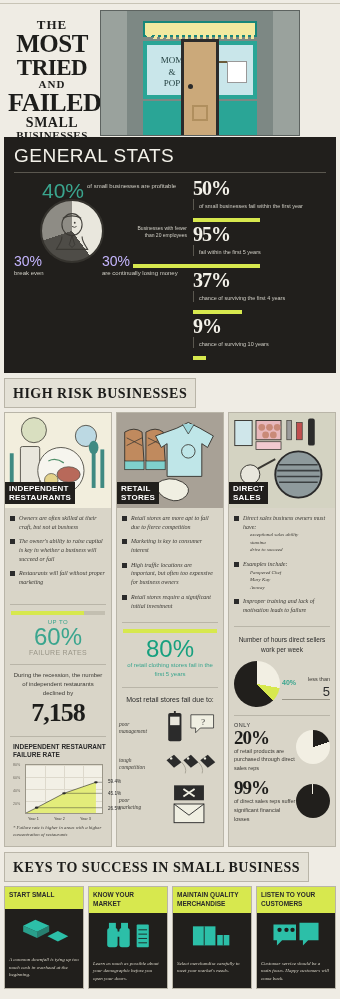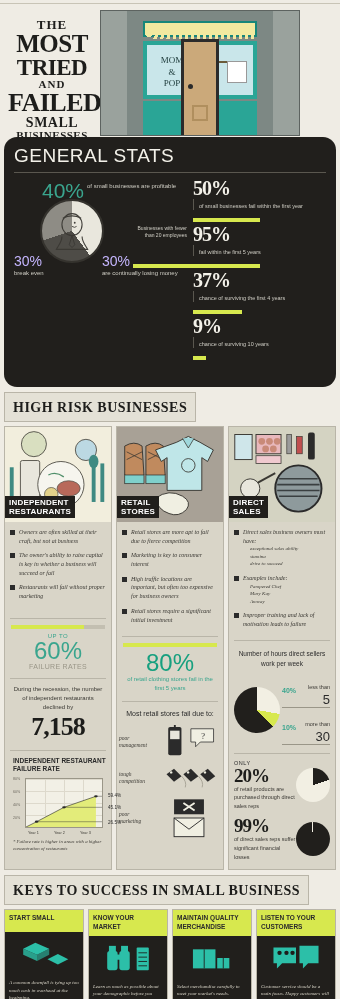--- a/index.html
+++ b/index.html
@@ -46,21 +46,21 @@
   .sf-door { position:absolute; left:50%; transform:translateX(-50%); top:28px; width:38px; height:96px;
     background:#cba97a; border:3px solid #2b2b2b; border-bottom:none; }
   .sf-doorknob{ position:absolute; left:4px; top:42px; width:5px; height:5px; border-radius:50%; background:#2b2b2b;}
   .sf-doorpanel{ position:absolute; left:8px; right:8px; bottom:14px; height:16px; border:2px solid #b08f5e;}
   .sf-base { position:absolute; left:42px; right:42px; bottom:0; height:34px; background:#2aa596; }
   .sf-flag { position:absolute; right:52px; top:50px; width:32px; height:2px; background:#6b5b3a; }
   .sf-flagpaper{ position:absolute; right:52px; top:50px; width:20px; height:22px; background:#fff; border:1px solid #999; }
   .sf-flagtip{ position:absolute; right:82px; top:47px; width:10px; height:6px; background:#e08a5a; border:1px solid #b0633a;}
 
   
-  .gs { margin: 3px 4px 0 4px; background:#211f1c; padding:8px 10px 24px 10px;border-radius:13px; }
+  .gs { margin: 3px 4px 0 4px; background:#211f1c; padding:8px 10px 10px 10px; }
   .gs h2 { color:#f3f1e9; font-size:19px; font-weight:normal; letter-spacing:0.5px; }
   .gs hr { border:none; border-top:1px solid #5a574f; margin:5px 0 6px 0; }
   .gs-body { display:flex; }
   .gs-left { width: 175px; position:relative; height: 100px; }
   .gs-40 { position:absolute; left:28px; top:0; display:flex; align-items:flex-start; }
   .gs-40 .num { font-size:21px; color:#3aa58e; }
   .gs-40 .lbl { font-size:6px; color:#cfcdc4; line-height:1.4; margin:3px 0 0 3px; }
   .pie-person {
     position:absolute; left:26px; top:20px; width:64px; height:64px; border-radius:50%;
     background: conic-gradient(#e9e7dd 0deg 144deg, #4e4c47 144deg 252deg, #8e8c85 252deg 360deg);
@@ -525,28 +525,20 @@
           <div class="pie-hours"></div>
           <div style="flex:1; padding-left:2px;">
             <div style="display:flex; align-items:center; border-bottom:1px solid #9a9688; padding-bottom:1px;">
               <span class="pct40">40%</span>
               <span style="flex:1"></span>
               <span style="text-align:right">
                 <span class="lessthan">less than</span>
                 <div class="bignum5">5</div>
               </span>
             </div>
-            <div style="display:flex; align-items:center; margin-top:4px; border-bottom:1px solid #9a9688; padding-bottom:1px;">
-              <span class="pct10">10%</span>
-              <span style="flex:1"></span>
-              <span style="text-align:right">
-                <span class="lessthan">more than</span>
-                <div class="bignum5">30</div>
-              </span>
-            </div>
           </div>
         </div>
       </div>
 
       <div class="col-div"></div>
       <div style="padding:6px 5px 4px 5px; display:flex; align-items:center;">
         <div style="flex:1">
           <div class="only">ONLY</div>
           <div class="big20">20%</div>
           <div class="desc">of retail products are purchased through direct sales reps</div>

